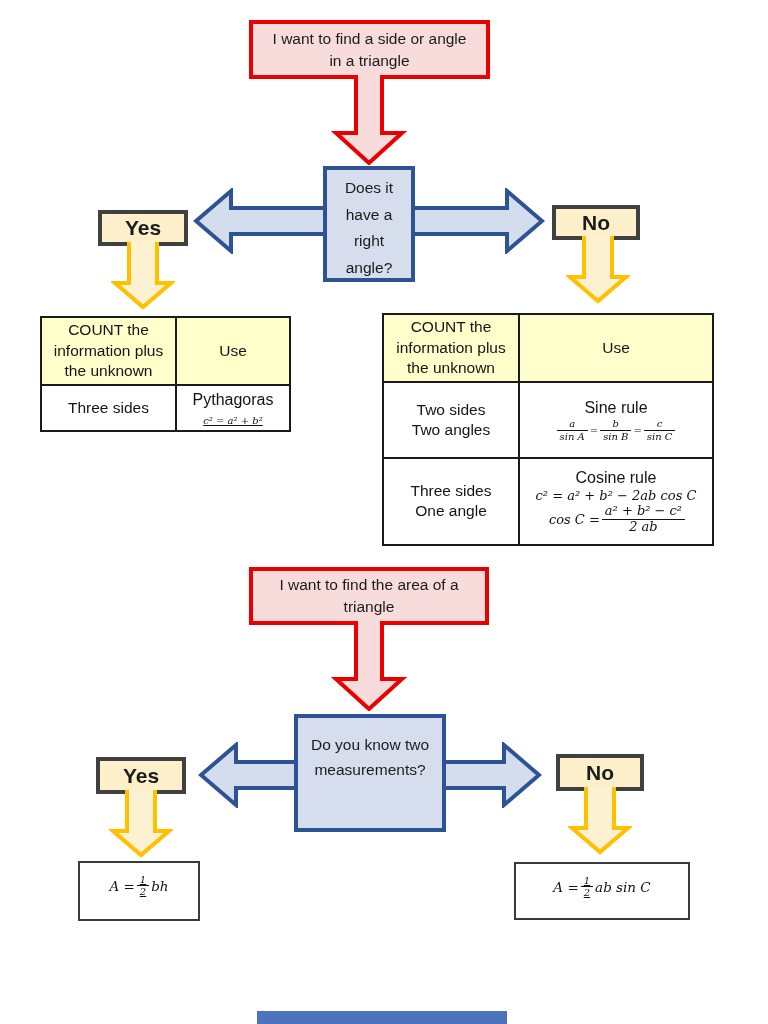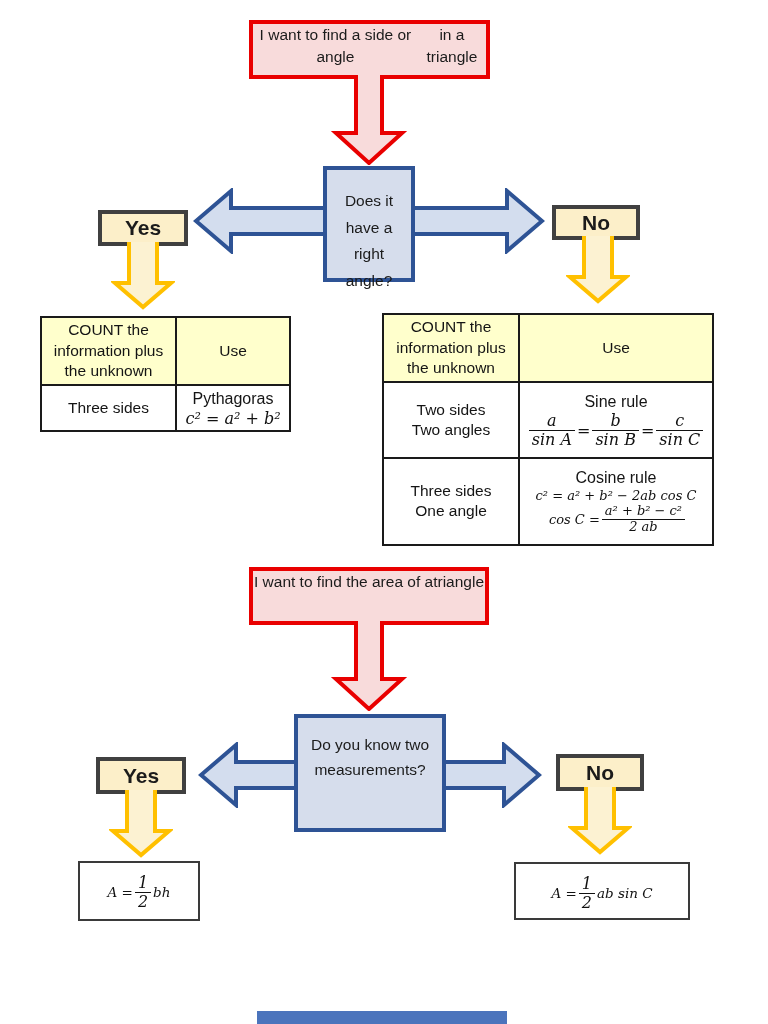--- a/index.html
+++ b/index.html
@@ -1,47 +1,47 @@
 <!DOCTYPE html>
 <html><head>
 <meta charset="utf-8">
 <style>
   html,body{margin:0;padding:0;background:#ffffff;}
   #page{position:relative;width:768px;height:1024px;background:#ffffff;overflow:hidden;
         font-family:"Liberation Sans",sans-serif;color:#141414;}
   .abs{position:absolute;box-sizing:border-box;}
 
   
-  .startbox{background:#F8DBDB;border:4px solid #E90000;display:flex;flex-direction:row;
+  .startbox{background:#F8DBDB;border:4px solid #E90000;display:flex;flex-direction:column;
             justify-content:center;text-align:center;font-size:15.5px;line-height:22px;color:#1b1b1b;}
 
   
   .decision{background:#D6DDEC;border:4px solid #2E5395;text-align:center;font-size:15.5px;color:#1b1b1b;}
   .decision .dline{display:block;}
   .decision1 .dline{line-height:26.5px;}
   .decision2 .dline{line-height:25px;}
-  .decision1{padding-top:18px;}
+  .decision1{padding-top:5px;}
   .decision2{padding-top:14px;}
 
   
   .yn{background:#FCEFC9;border:4px solid #404040;display:flex;align-items:center;justify-content:center;
       font-size:21px;font-weight:bold;color:#1b1b1b;}
 
   
   table.rules{border-collapse:collapse;table-layout:fixed;font-size:15.5px;color:#141414;}
   table.rules td{border:2px solid #1a1a1a;text-align:center;vertical-align:middle;padding:2px 5px;overflow:hidden;}
   td.hdr{background:#FFFFCC;}
   td.hdr-left{text-align:left;line-height:20.5px;}
   .bold{font-weight:normal;}
   .celltitle{font-size:16px;line-height:21px;display:block;}
   .cellline{display:block;line-height:20px;}
 
   
   .math{font-family:"DejaVu Serif",serif;font-style:italic;color:#111;}
-  .m12{font-size:16px;}
+  .m12{font-size:10px;text-decoration:underline;}
   .m13{font-size:13px;}
   .m14{font-size:13.5px;}
   .frac{display:inline-block;vertical-align:middle;text-align:center;line-height:1.12;}
   .frac .fn{display:block;border-bottom:1.4px solid #111;padding:0 3px;}
   .frac .fd{display:block;padding:0 3px;}
   .meq{display:inline-block;vertical-align:middle;padding:0 2px;}
 
   
   .resultbox{background:#ffffff;border:2px solid #3a3a3a;text-align:center;}
   .resultbox .inner{margin-top:11px;display:inline-block;}

